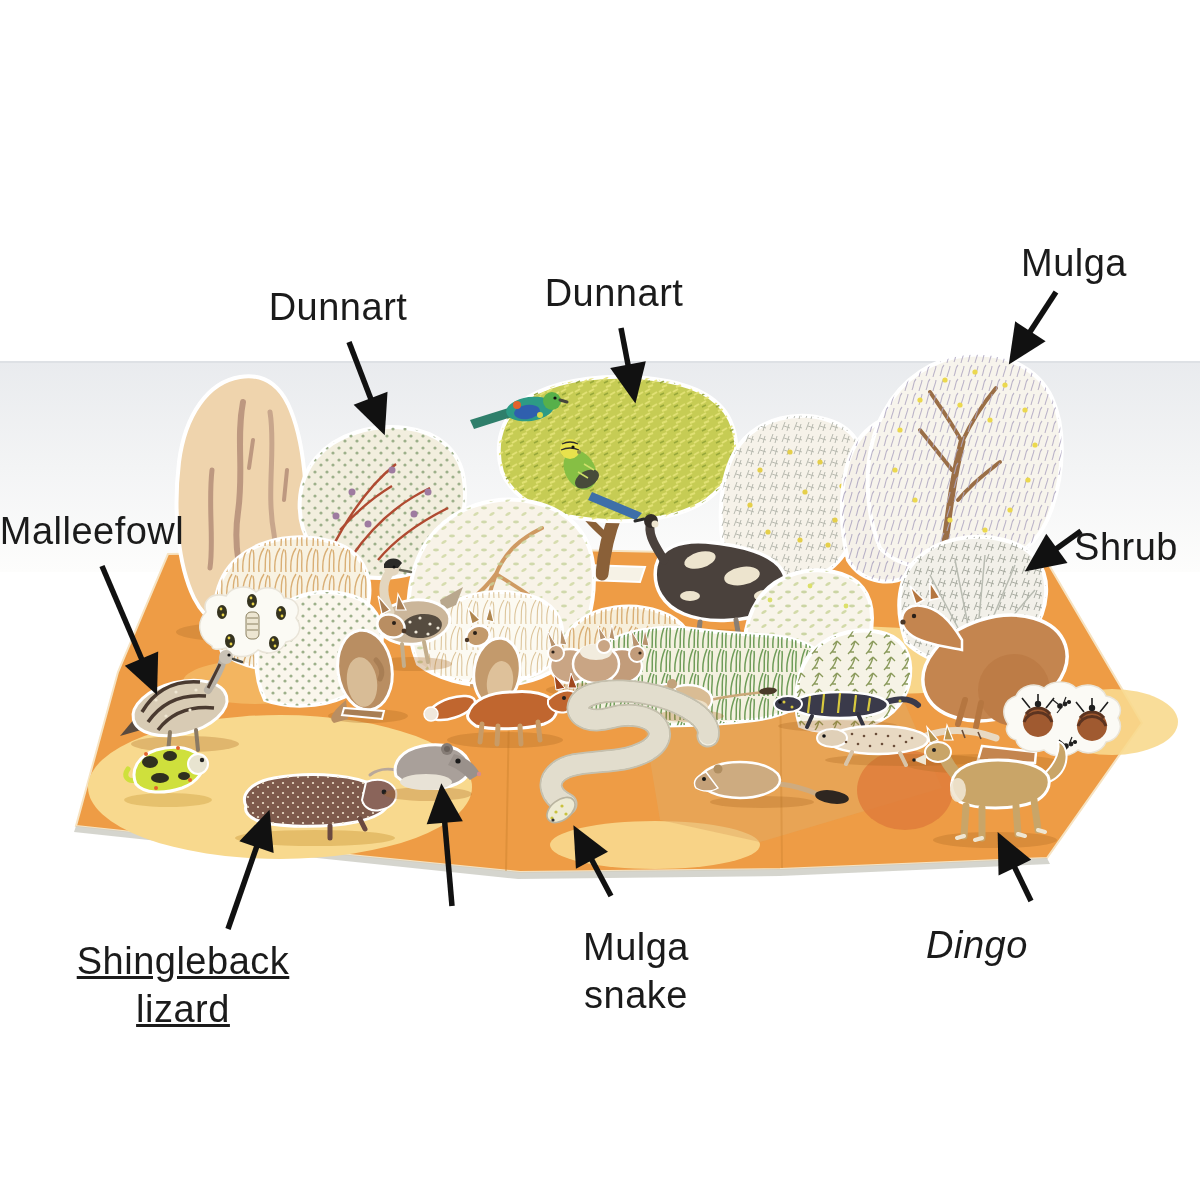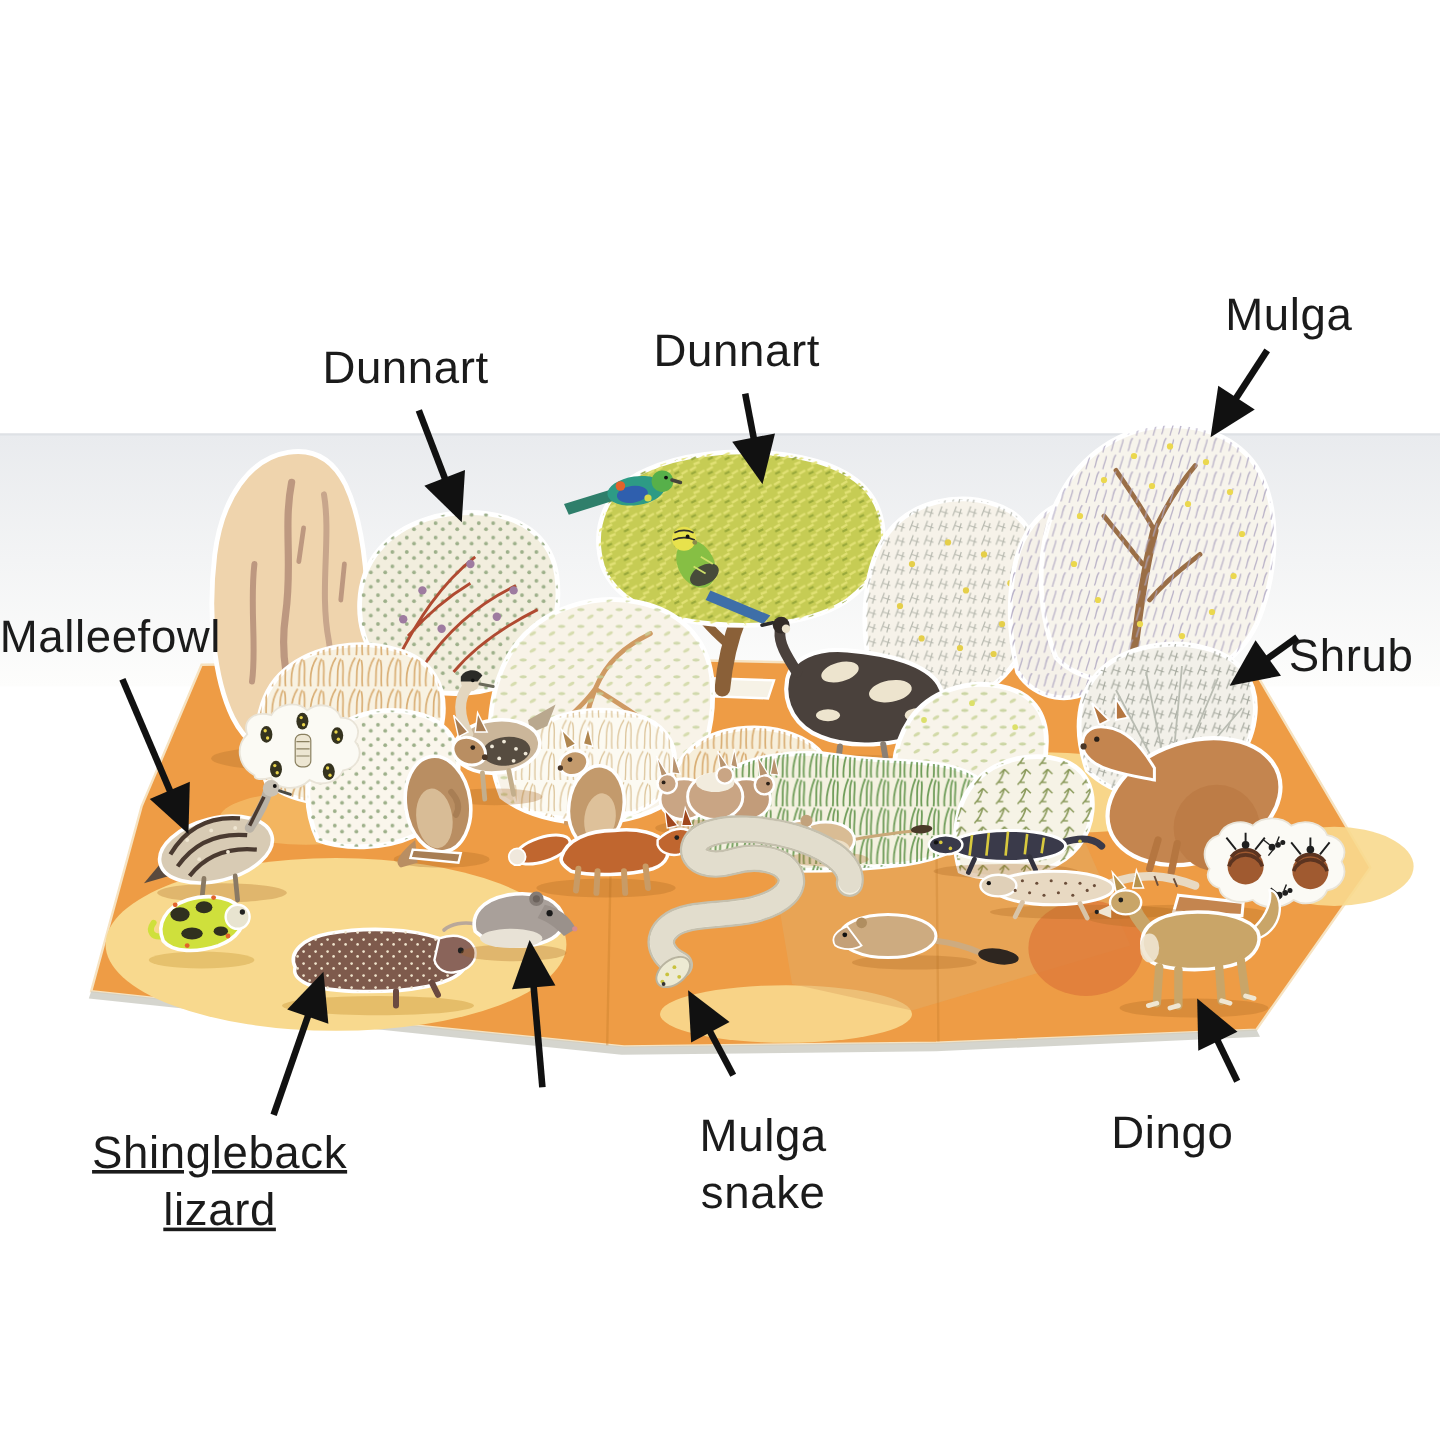--- a/index.html
+++ b/index.html
@@ -559,21 +559,21 @@
 
 <div class="label" style="left: 338px; top: 284px;">Dunnart</div>
 <div class="label" style="left: 614px; top: 270px;">Dunnart</div>
 <div class="label" style="left: 1074px; top: 240px;">Mulga</div>
 <div class="label" style="left: 1126px; top: 476px; margin-top: 48px;">Shrub</div>
 <div class="label" style="left: 92px; top: 508px;">Malleefowl</div>
 <div class="label" style="left: 183px; top: 938px; text-decoration: underline;">Shingleback
 lizard</div>
 <div class="label" style="left: 636px; top: 924px;">Mulga
 snake</div>
-<div class="label" style="left: 977px; top: 922px;">Dingo</div>
+<div class="label" style="left: 977px; top: 922px; font-style: italic;">Dingo</div>
 
 <svg class="arrows" viewBox="0 0 1200 1200" xmlns="http://www.w3.org/2000/svg">
   <defs>
     <marker id="ah" markerWidth="8" markerHeight="8" refX="6.2" refY="4" orient="auto" markerUnits="strokeWidth">
       <path d="M0.4,0.7 L7.6,4 L0.4,7.3 Z" style="fill:var(--arrow,#111)"></path>
     </marker>
   </defs>
   <g id="arrow-layer">
         <line x1="349" y1="342" x2="382" y2="428" stroke="#111111" stroke-width="5.5" marker-end="url(#ah)"></line>
         <line x1="621" y1="328" x2="634" y2="396" stroke="#111111" stroke-width="5.5" marker-end="url(#ah)"></line>

